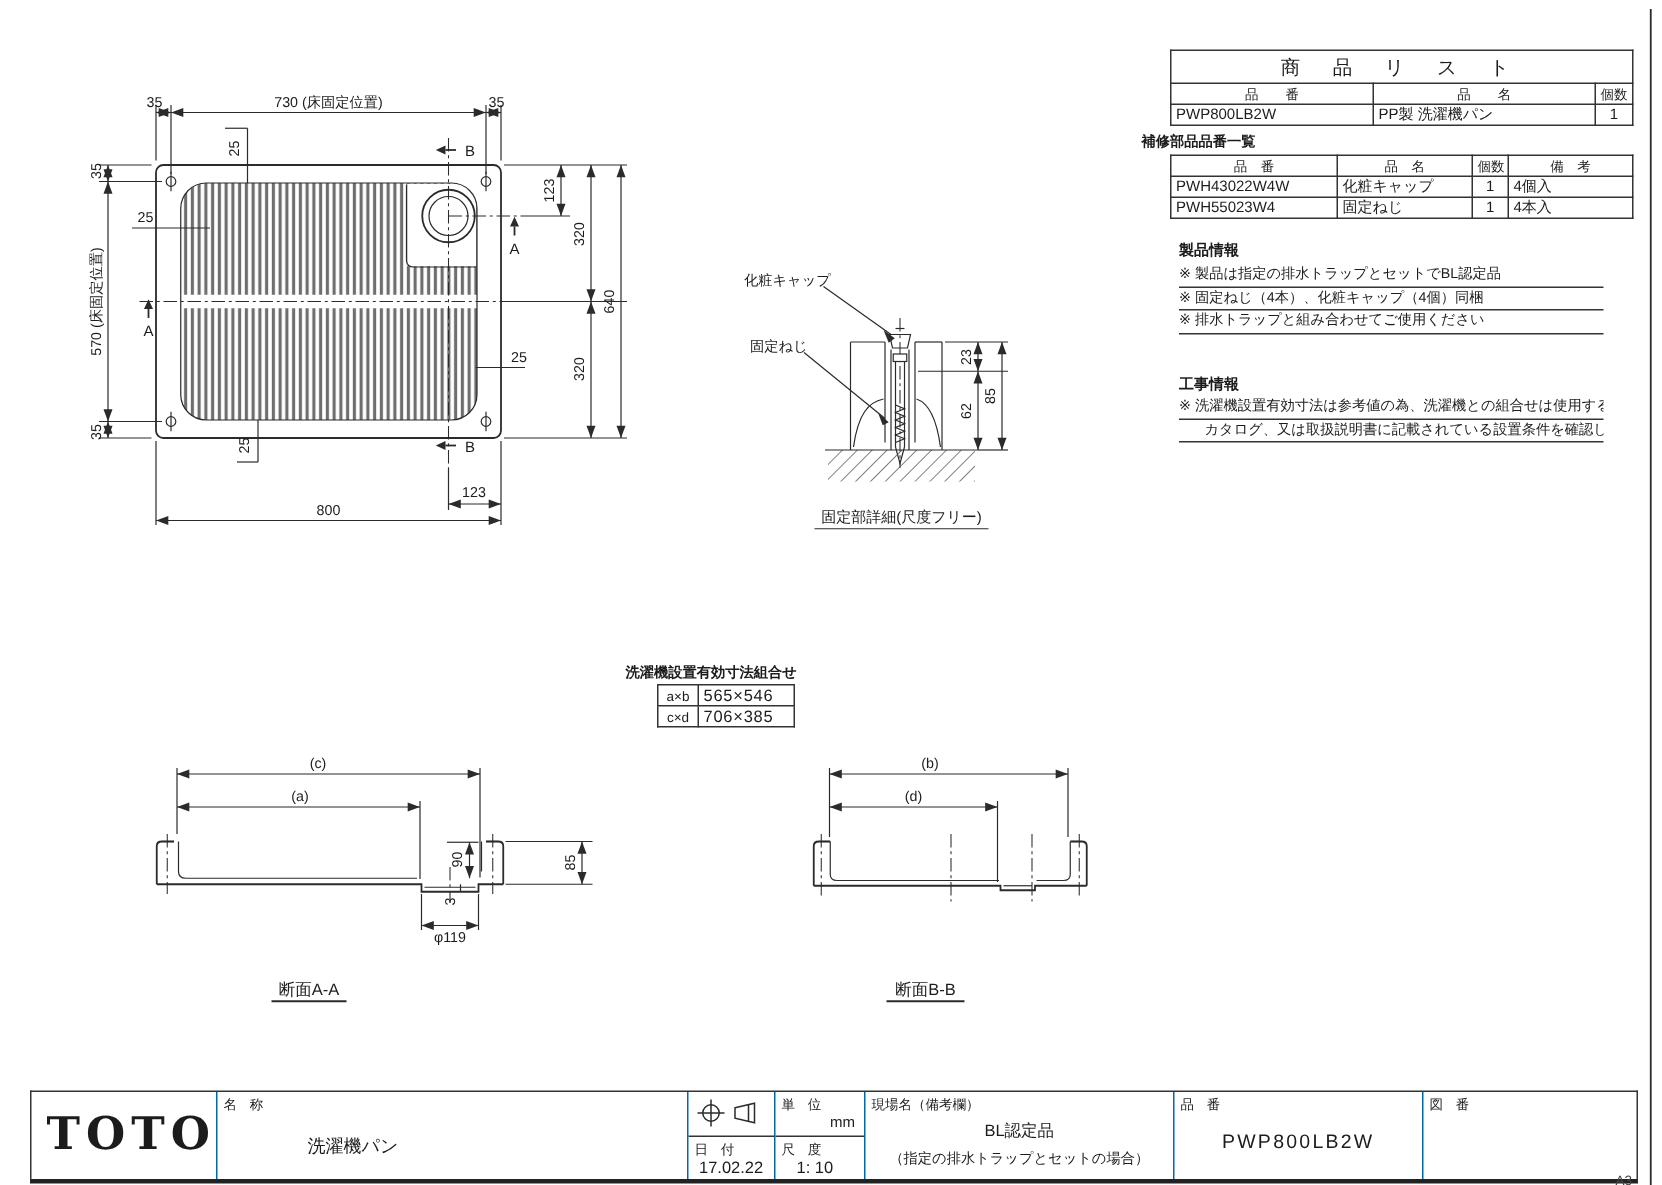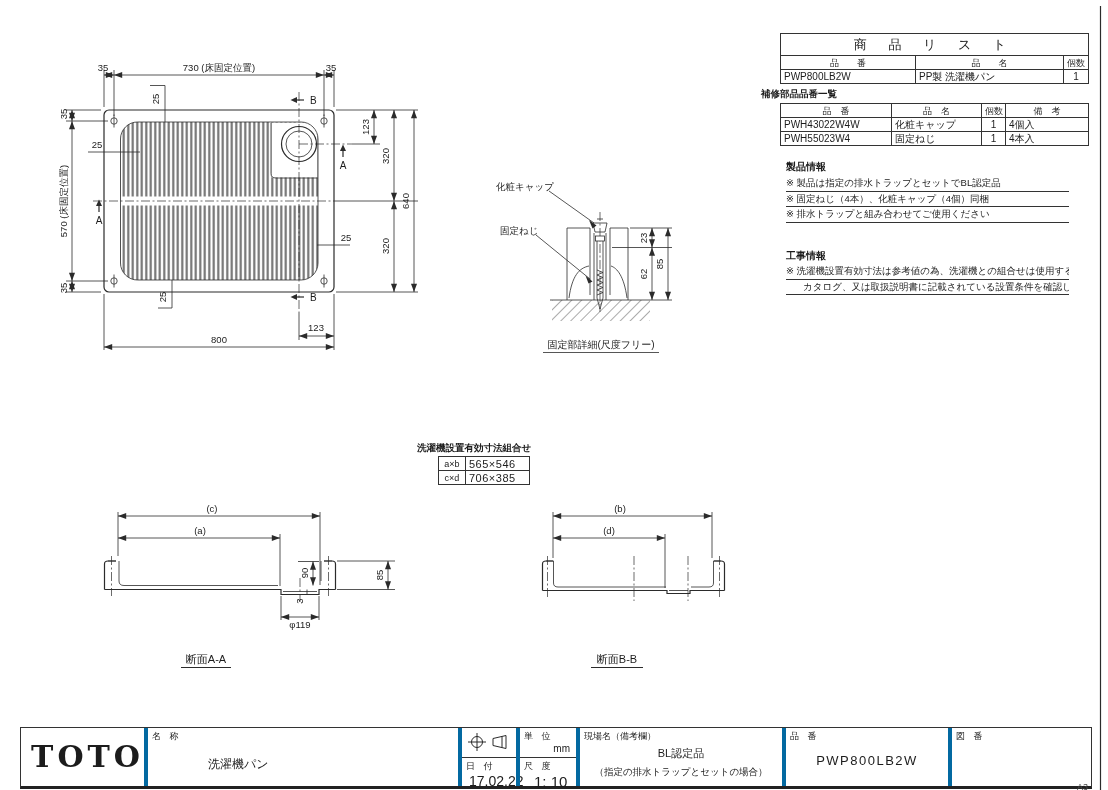--- a/index.html
+++ b/index.html
@@ -21,21 +21,21 @@
   .info-line{border-bottom:1px solid #333;font-size:9.5px;line-height:13px;height:14.5px;
        white-space:nowrap;overflow:hidden;}
   .indent{padding-left:17px;}
   
   .eff td{height:13px;}
   .eff .k{font-size:9px;text-align:center;}
   .eff .v{font-size:11px;letter-spacing:0.5px;}
   
   #tblock{left:20px;top:727px;width:1070px;height:58px;border:1px solid #333;
        border-bottom:3px solid #222;box-sizing:content-box;}
-  .tb-cell{position:absolute;top:0;height:58px;border-left:4px solid #0369a1;box-sizing:border-box;}
+  .tb-cell{position:absolute;top:0;height:58px;border-left:1px solid #0369a1;box-sizing:border-box;}
   .tb-label{position:absolute;left:4px;top:2px;font-size:9px;letter-spacing:3px;}
   .tb-half{position:absolute;left:0;width:100%;height:29px;}
   .tb-half.b{top:29px;border-top:1px solid #333;}
   .tb-val-r{position:absolute;right:6px;bottom:3px;font-size:10px;}
   #logo{font-family:"DejaVu Serif","Liberation Serif",serif;font-weight:bold;font-size:30px;
        letter-spacing:4px;width:100%;text-align:right;top:11px;position:absolute;}
 </style>
 </head>
 <body>
 
@@ -379,32 +379,32 @@
           <circle cx="15" cy="14" r="5.5"></circle>
           <line x1="6" y1="14" x2="24" y2="14"></line>
           <line x1="15" y1="5" x2="15" y2="23"></line>
           <path d="M31,10.5 L44,7.5 V20.5 L31,17.5 Z"></path>
           <line x1="40" y1="8.4" x2="40" y2="19.6"></line>
         </g>
       </svg>
     </div>
     <div class="tb-half b">
       <div class="tb-label">日 付</div>
-      <div class="abs" style="left:7px;top:15px;font-size:14px">17.02.22</div>
+      <div class="abs" style="left:7px;top:15px;font-size:11px">17.02.22</div>
     </div>
   </div>
 
   <div class="tb-cell" style="left:495px;width:60px">
     <div class="tb-half">
       <div class="tb-label">単 位</div>
       <div class="tb-val-r" style="font-size:10px">mm</div>
     </div>
     <div class="tb-half b">
       <div class="tb-label">尺 度</div>
-      <div class="abs" style="left:14px;top:15px;font-size:15px">1: 10</div>
+      <div class="abs" style="left:14px;top:15px;font-size:11px">1: 10</div>
     </div>
   </div>
 
   <div class="tb-cell" style="left:555px;width:206px">
     <div class="tb-label" style="letter-spacing:0">現場名（備考欄）</div>
     <div class="abs" style="left:0;top:18px;width:100%;text-align:center;font-size:11px">BL認定品</div>
     <div class="abs" style="left:0;top:38px;width:100%;text-align:center;font-size:9.5px">（指定の排水トラップとセットの場合）</div>
   </div>
 
   <div class="tb-cell" style="left:761px;width:166px">

